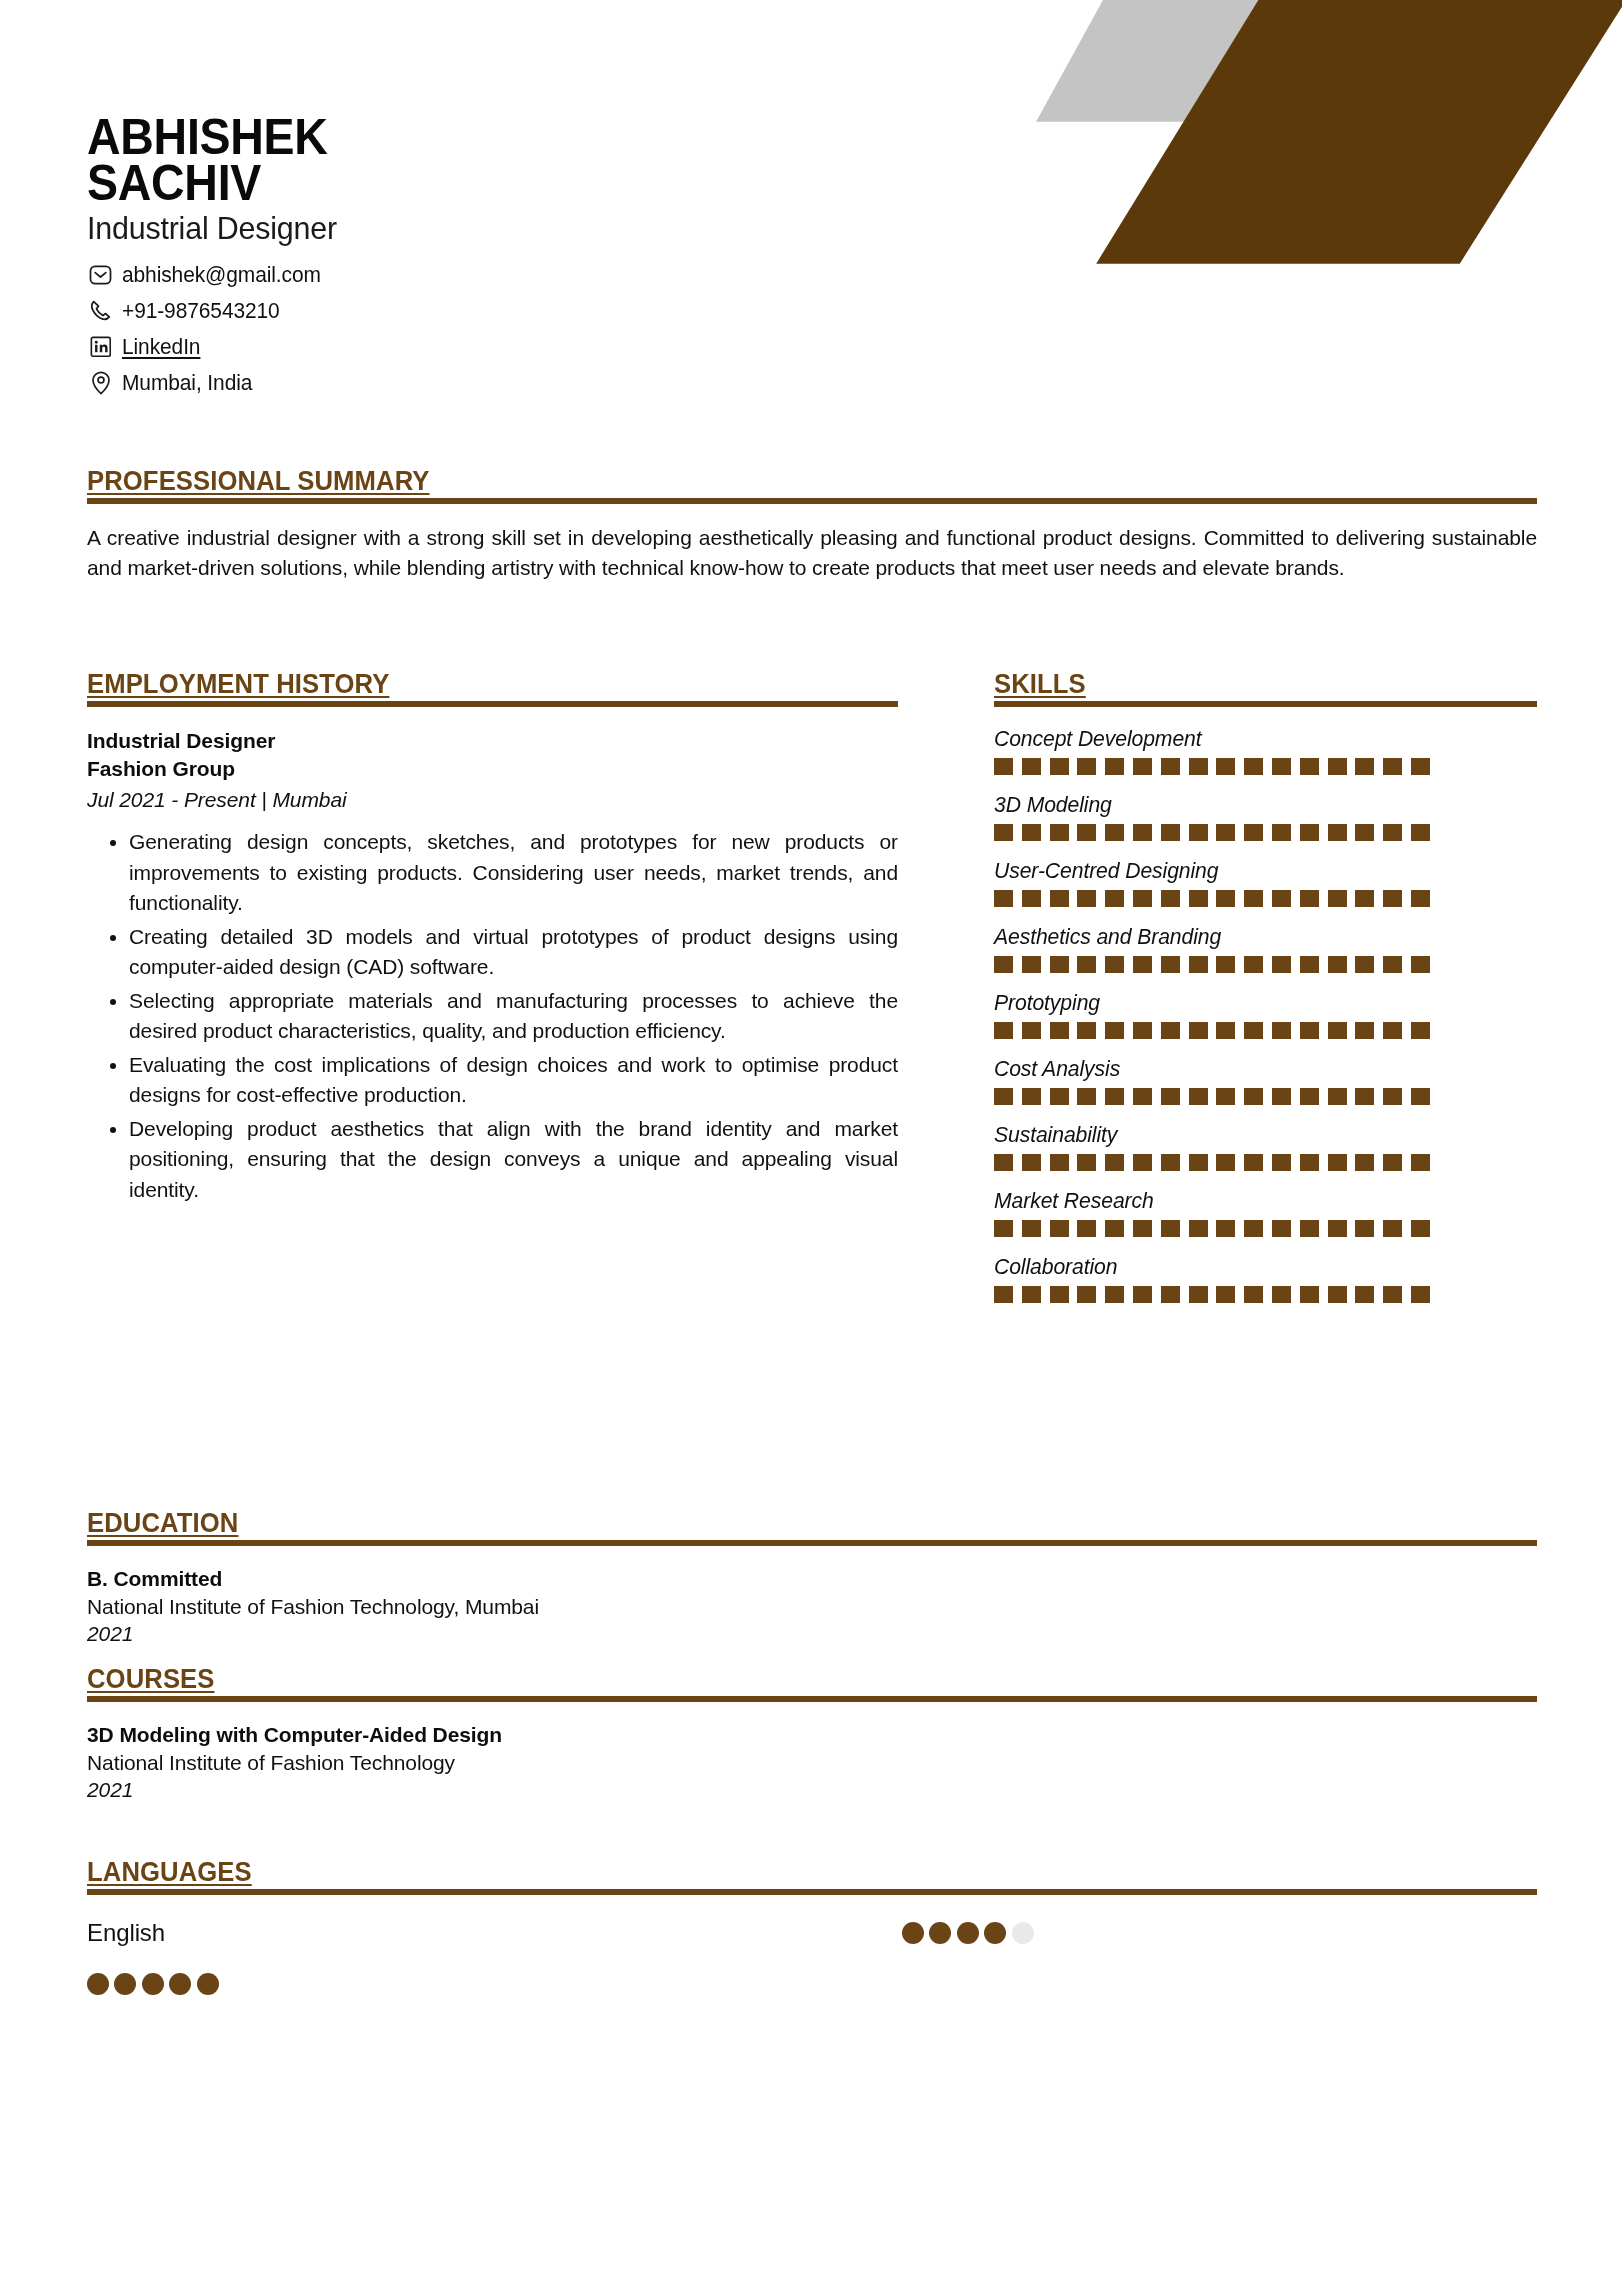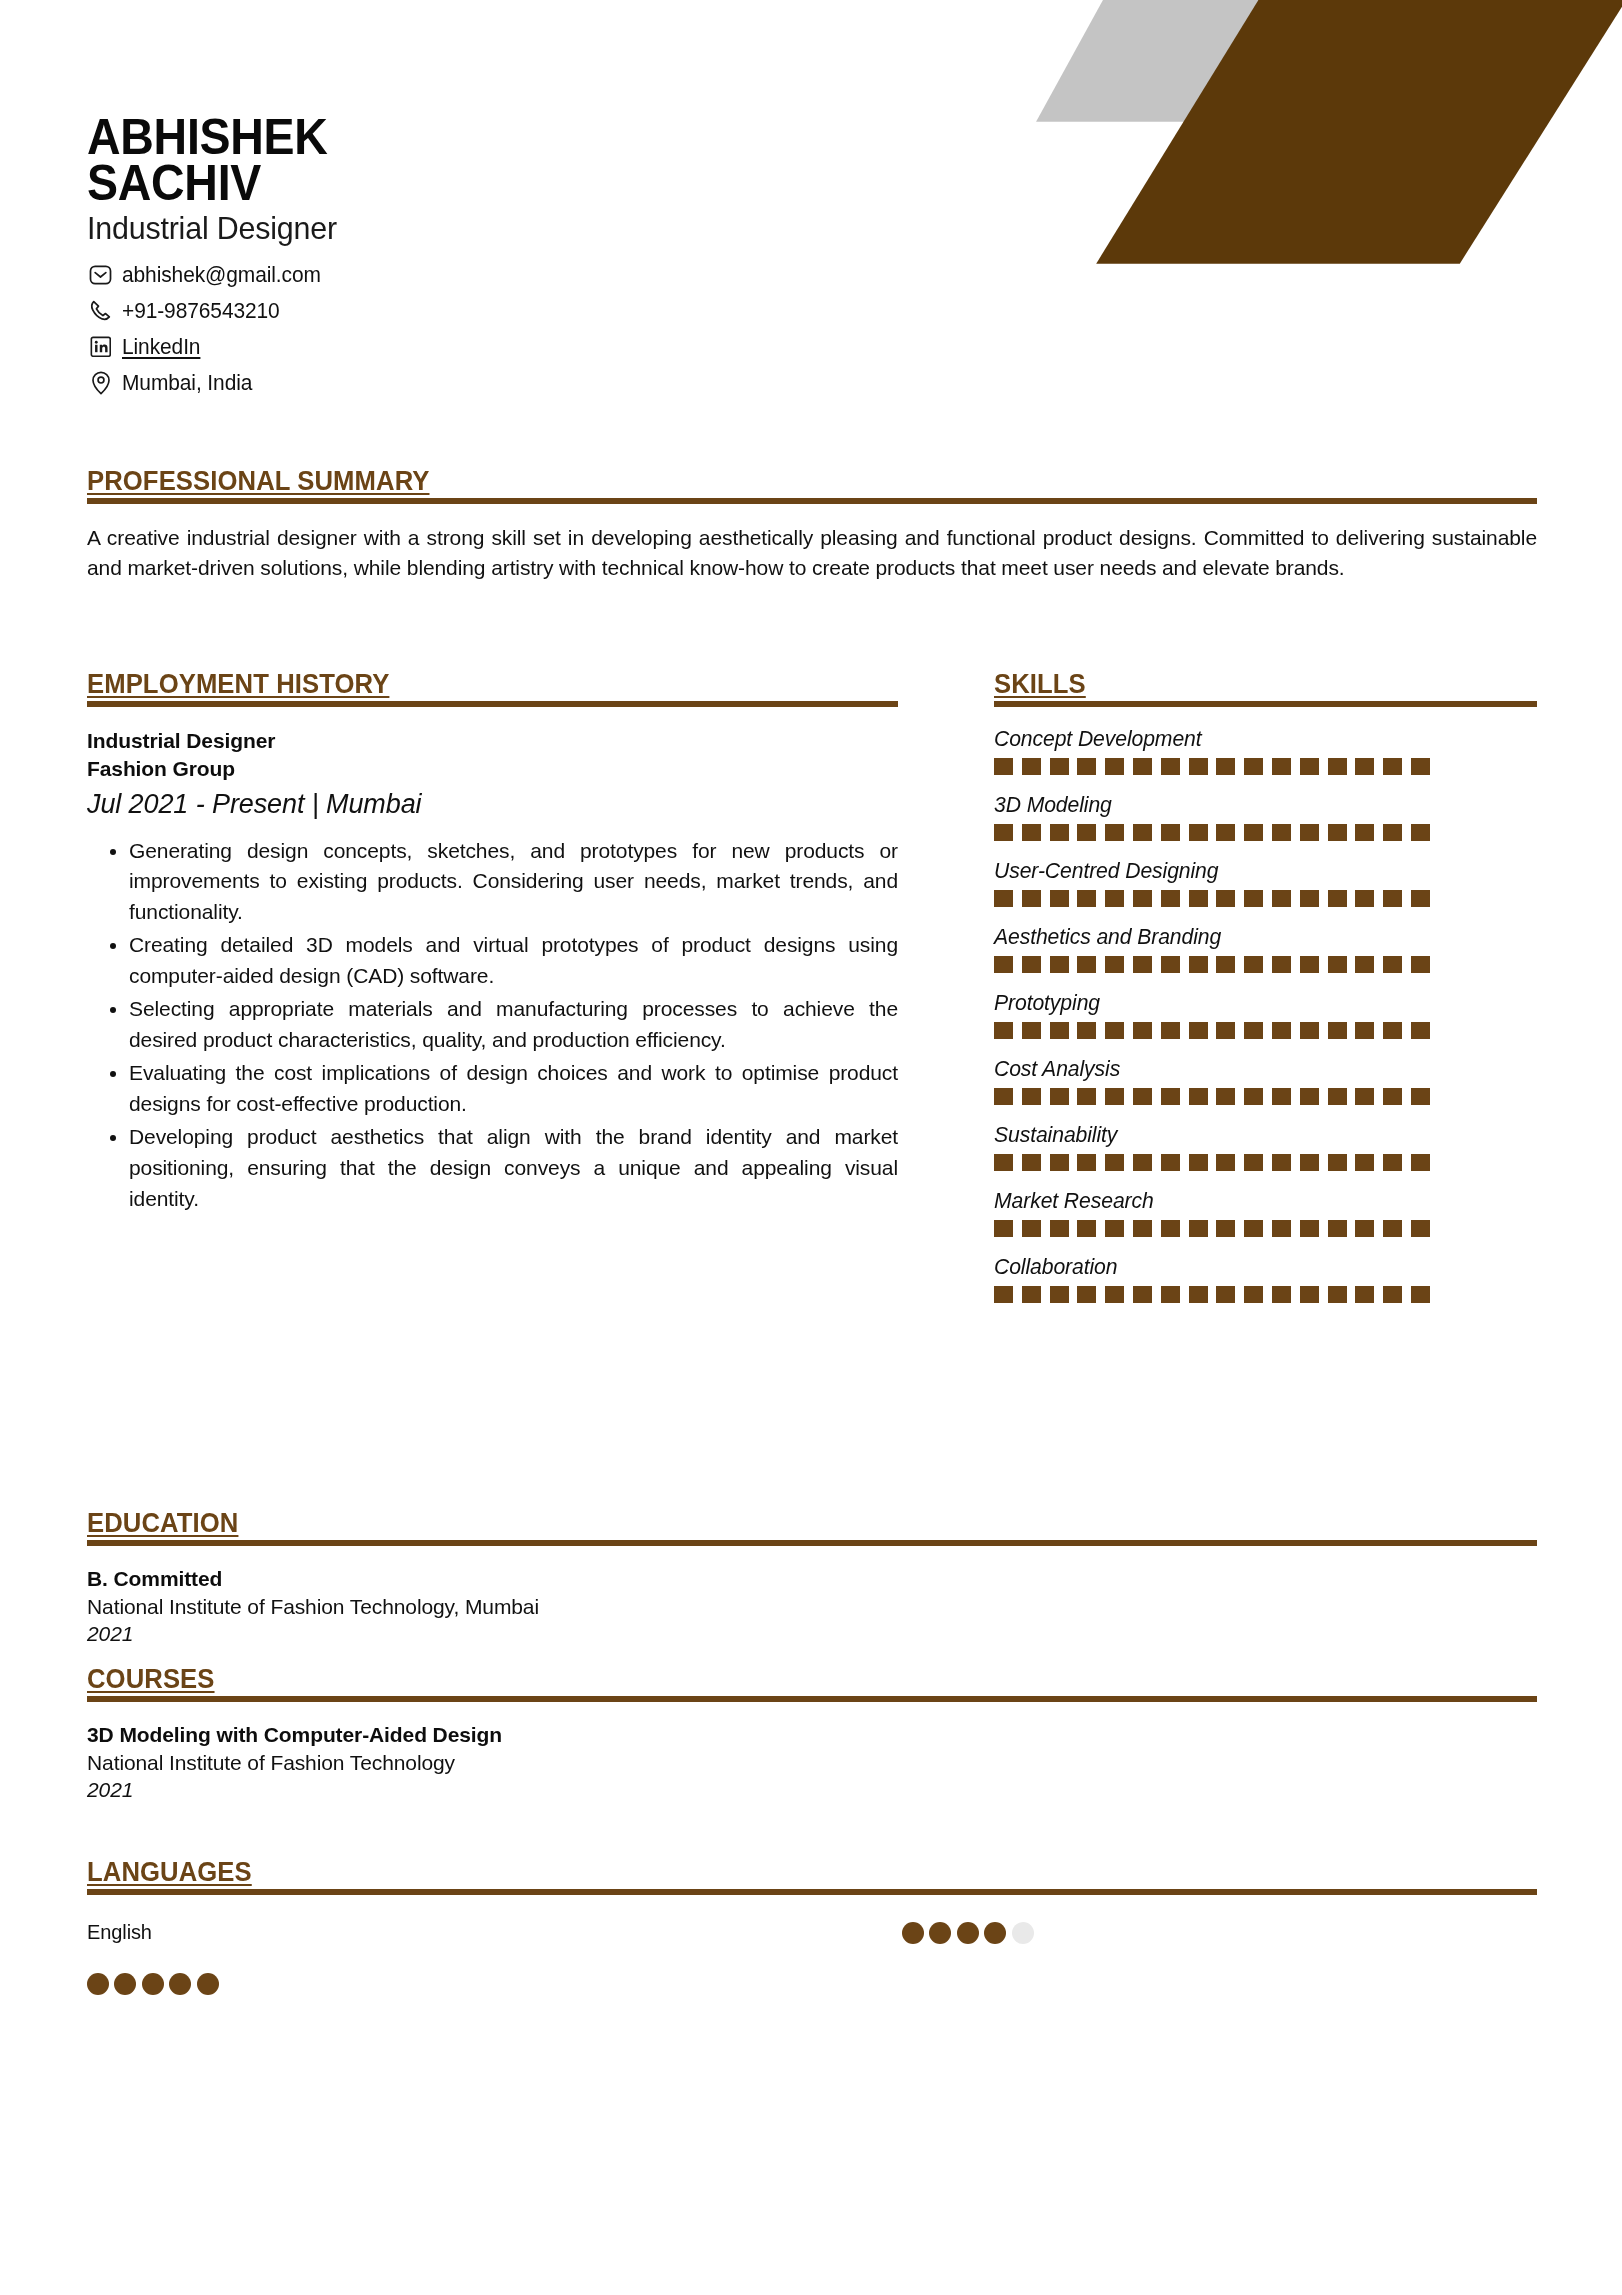--- a/index.html
+++ b/index.html
@@ -78,21 +78,21 @@
     letter-spacing:-0.1px;
   }
 
   
   .job-block { margin-top:20px; }
   .job-role, .job-company {
     font-size:21px; font-weight:700; color:#0d0d0d;
     line-height:1.33; letter-spacing:-0.1px;
   }
   .job-meta {
-    font-size:27px; font-style:italic; color:#111;
+    font-size:21px; font-style:italic; color:#111;
     line-height:1.45; margin-top:1.4px; letter-spacing:-0.1px;
   }
   ul.bullets { margin-top:12px; padding-left:42px; }
   ul.bullets li {
     font-size:21px; line-height:1.46;
     text-align:justify; color:#111;
     margin-bottom:2.7px; letter-spacing:-0.1px;
   }
   ul.bullets li::marker { font-size:20px; }
 
@@ -120,21 +120,21 @@
     font-size:21px; font-style:italic; color:#111;
     line-height:1.35; letter-spacing:-0.1px;
   }
 
   
   .lang-row {
     display:flex; align-items:center;
     margin-top:24px; height:27px;
   }
   .lang-name {
-    font-size:20px; color:#111; letter-spacing:-0.1px;
+    font-size:24px; color:#111; letter-spacing:-0.1px;
     width:815px; flex:0 0 815px;
   }
   .lang-dots { display:flex; gap:5.4px; }
   .dot { width:22px; height:22px; border-radius:50%; background:#6B4416; }
   .dot.off { background:#E9E9E9; }
 </style>
 </head>
 <body>
 
 <div class="page">

